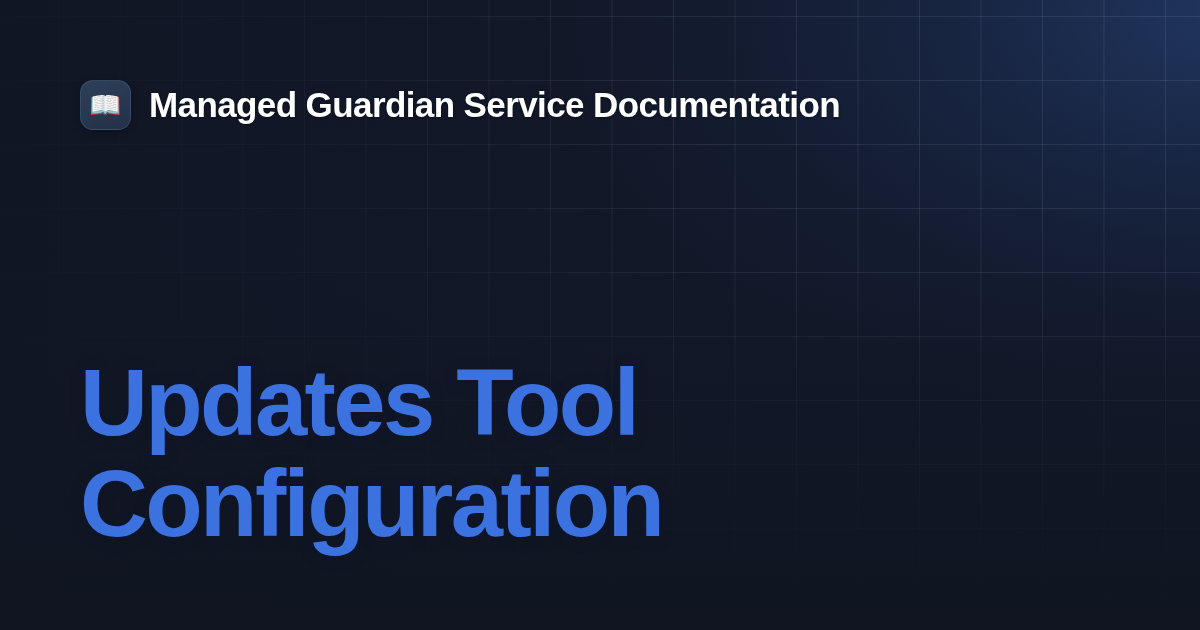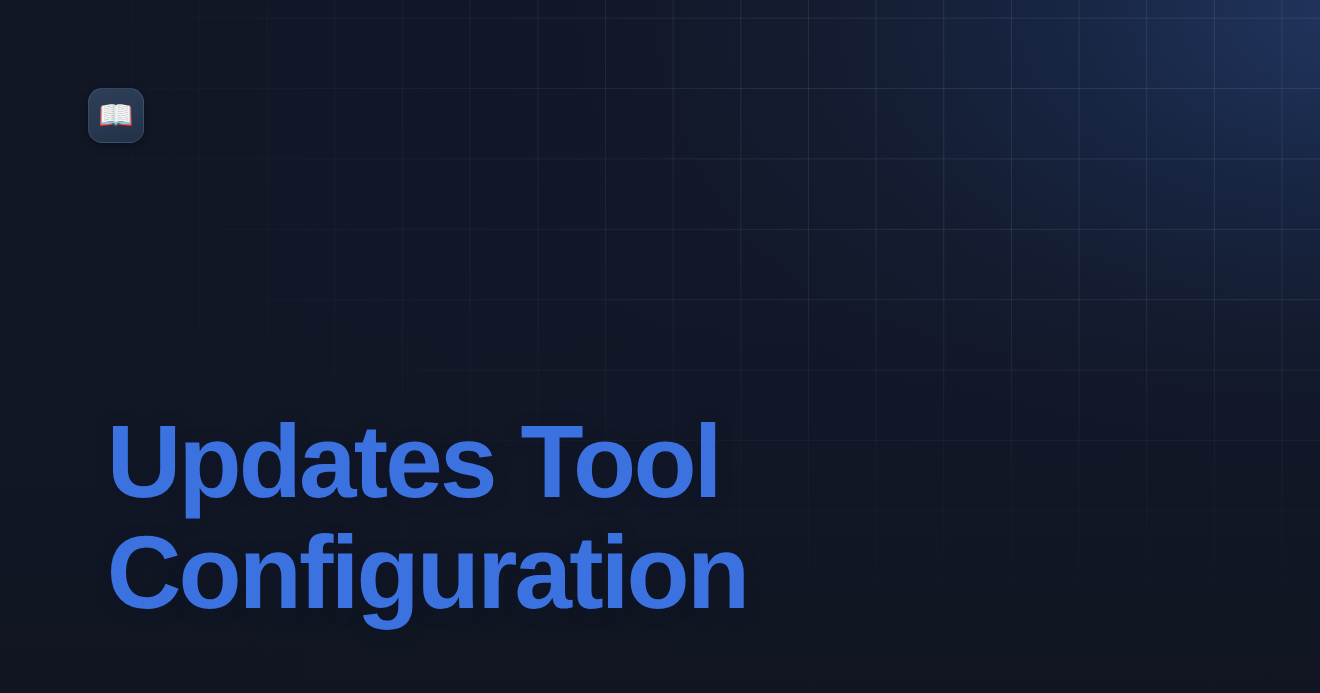--- a/index.html
+++ b/index.html
@@ -138,21 +138,21 @@
 
   
   .hero {
     position: absolute;
     left: 80px;
     top: 352px;
     width: 1000px;
   }
 
   .hero-title {
-    margin: 17px;
+    margin: 0;
     font-size: 94px;
     line-height: 101px;
     font-weight: 700;
     letter-spacing: -2.6px;
     color: #3b72e0;
     max-width: 640px;
     text-shadow: 0 2px 14px rgba(10,20,45,0.40);
   }
 </style>
 </head>
@@ -165,20 +165,21 @@
   <div class="bg-glow2"></div>
   <div class="bg-grid"></div>
   <div class="bg-vignette"></div>
 
   <div class="content">
 
     <div class="brand">
       <div class="brand-badge">
         <span class="glyph">📖</span>
       </div>
+      <div class="brand-title">Managed Guardian Service Documentation</div>
     </div>
 
     <div class="hero">
       <h1 class="hero-title">Updates Tool Configuration</h1>
     </div>
 
   </div>
 </div>
 
 </body></html>

